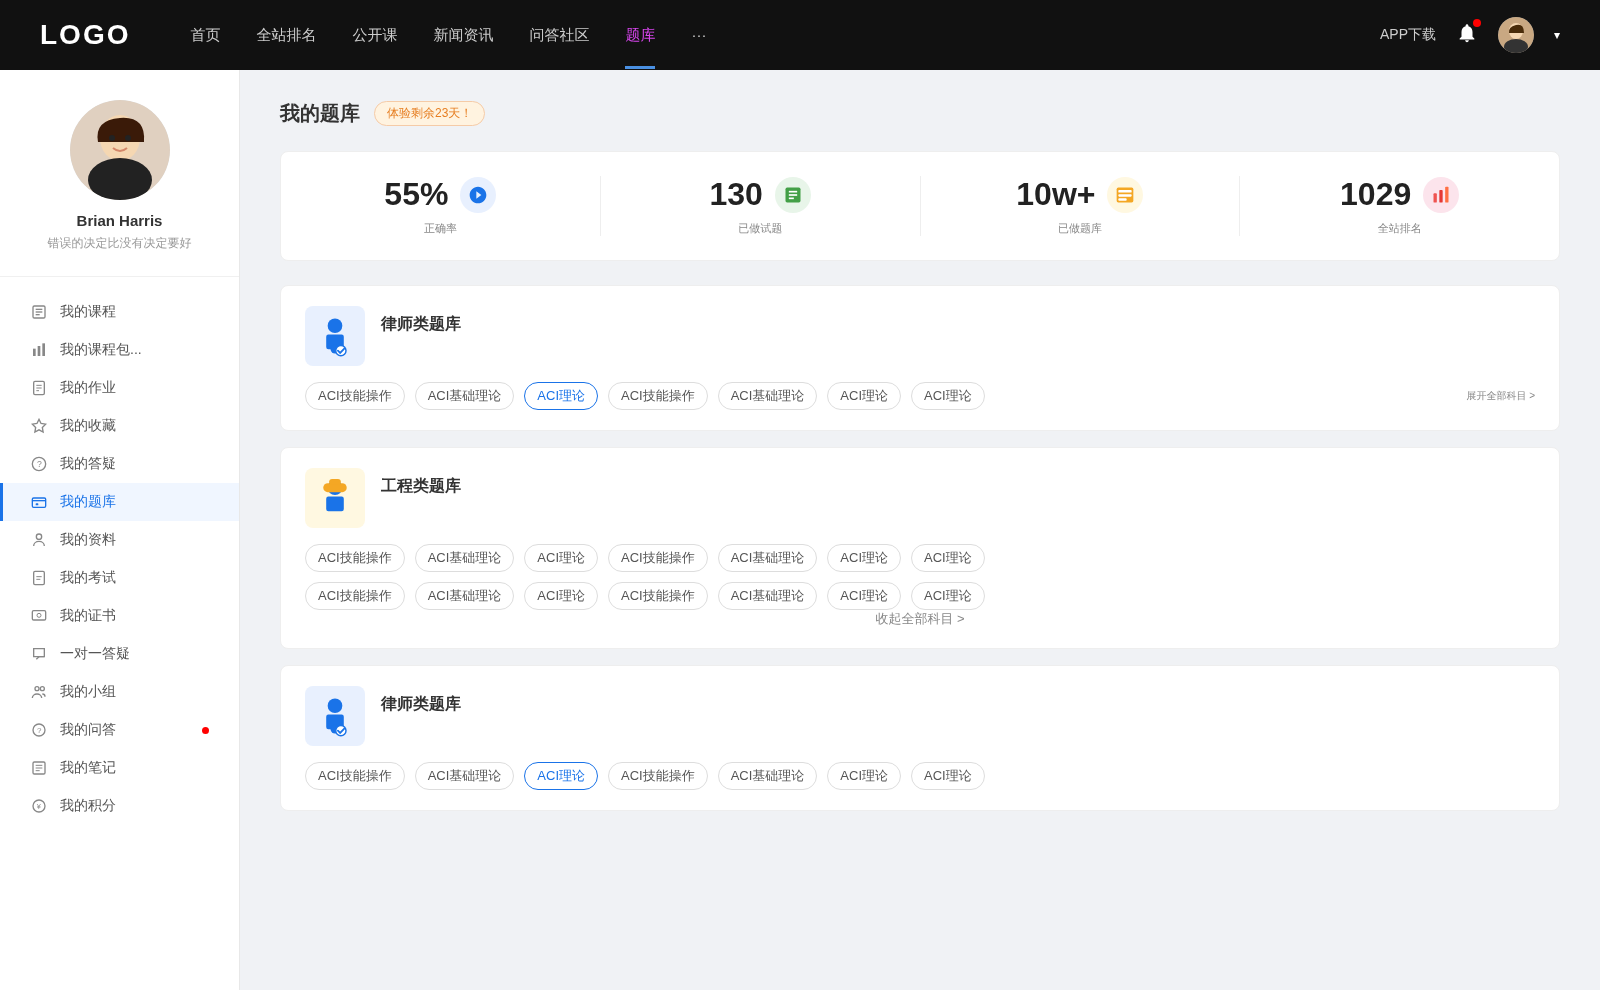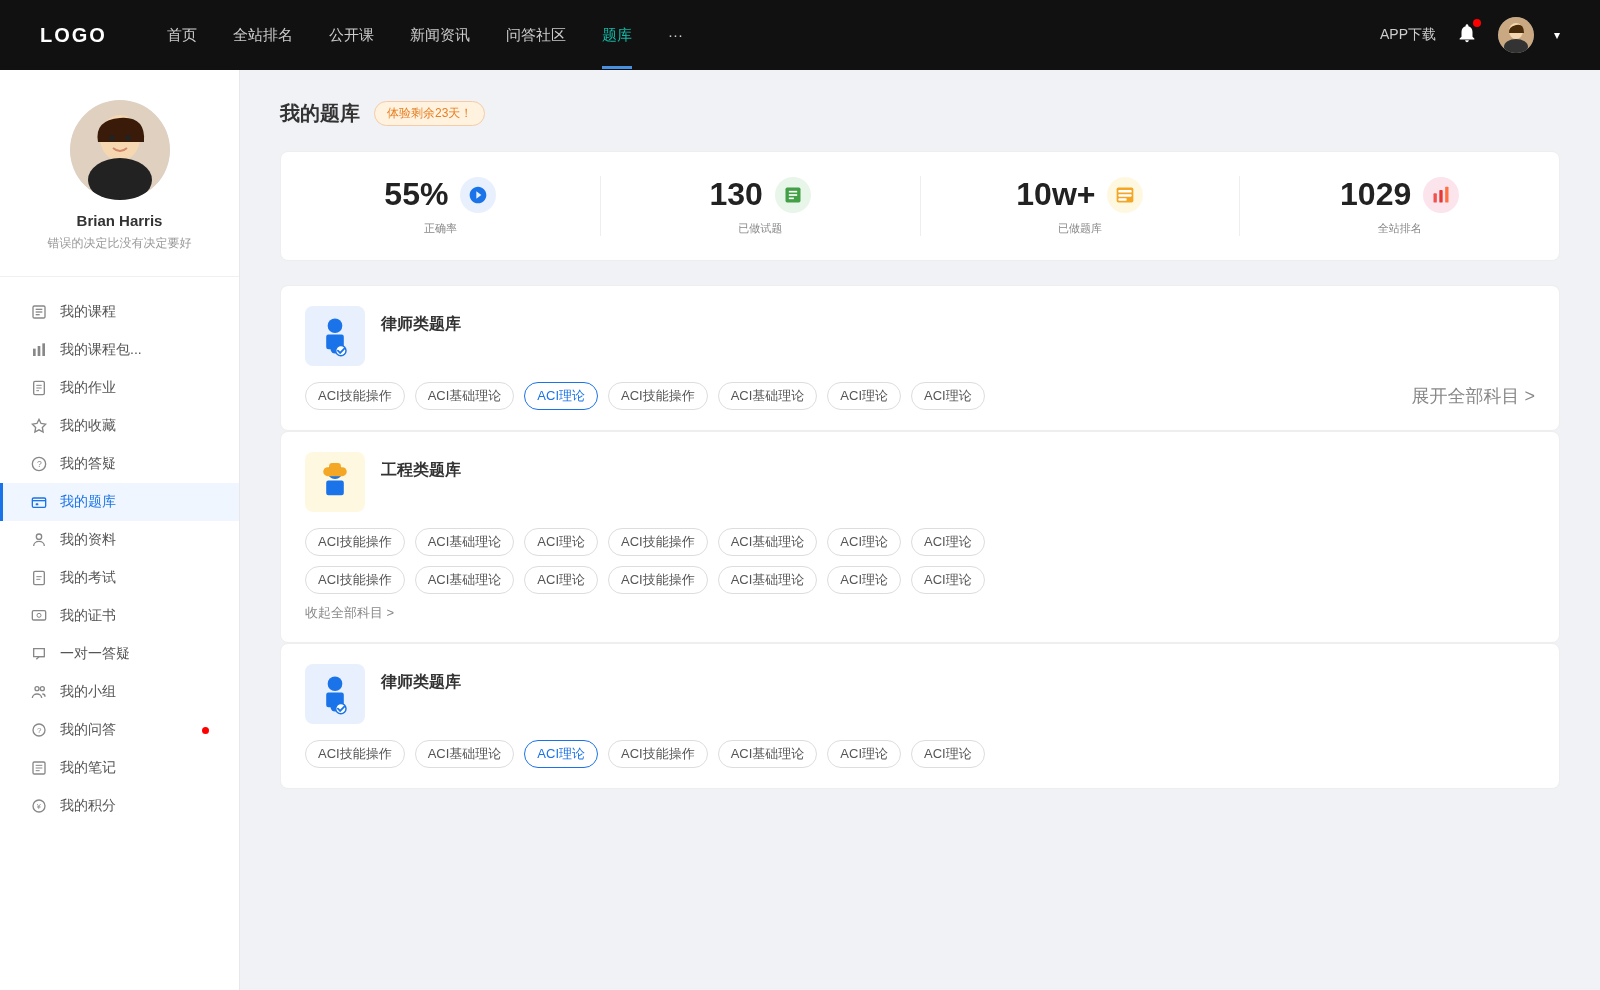--- a/index.html
+++ b/index.html
@@ -9,38 +9,38 @@
     .navbar {
       background: #111;
       height: 70px;
       display: flex;
       align-items: center;
       padding: 0 40px;
       position: relative;
     }
     .navbar-logo {
       color: #fff;
-      font-size: 20px;
+      font-size: 28px;
       font-weight: bold;
       letter-spacing: 2px;
       margin-right: 60px;
     }
     .navbar-links {
       display: flex;
       gap: 36px;
       flex: 1;
     }
     .navbar-link {
       color: #ccc;
       font-size: 15px;
       cursor: pointer;
       position: relative;
     }
     .navbar-link.active {
-      color: #14b8a6;
+      color: #d946ef;
     }
     .navbar-link.active::after {
       content: '';
       position: absolute;
       bottom: -24px;
       left: 50%;
       transform: translateX(-50%);
       width: 100%;
       height: 3px;
       background: #4a90e2;
@@ -268,20 +268,21 @@
       left: 0;
       right: 0;
       height: 2px;
       background: #1a73e8;
     }
 
     
     .qbank-list {
       display: flex;
       flex-direction: column;
+      gap: 16px;
     }
     .qbank-card {
       background: #fff;
       border-radius: 8px;
       border: 1px solid #eee;
       padding: 20px 24px;
     }
     .qbank-card-header {
       display: flex;
       align-items: flex-start;
@@ -311,39 +312,38 @@
       border-radius: 20px;
       border: 1px solid #ddd;
       cursor: pointer;
       background: #fff;
     }
     .tag.active-tag {
       border-color: #1a73e8;
       color: #1a73e8;
     }
     .expand-btn {
-      font-size: 18px;
+      font-size: 10px;
       color: #888;
       cursor: pointer;
       margin-left: auto;
       white-space: nowrap;
     }
     .qbank-tags-row {
       display: flex;
       align-items: center;
       gap: 10px;
       flex-wrap: wrap;
     }
     .qbank-tags-row + .qbank-tags-row {
       margin-top: 10px;
     }
     .collapse-row {
       display: flex;
-      justify-content: flex-start;
-      margin-top: 10px;
+      justify-content: center;
     }
     .collapse-btn {
       font-size: 13px;
       color: #888;
       cursor: pointer;
     }
   </style>
 </head>
 <body>
 

